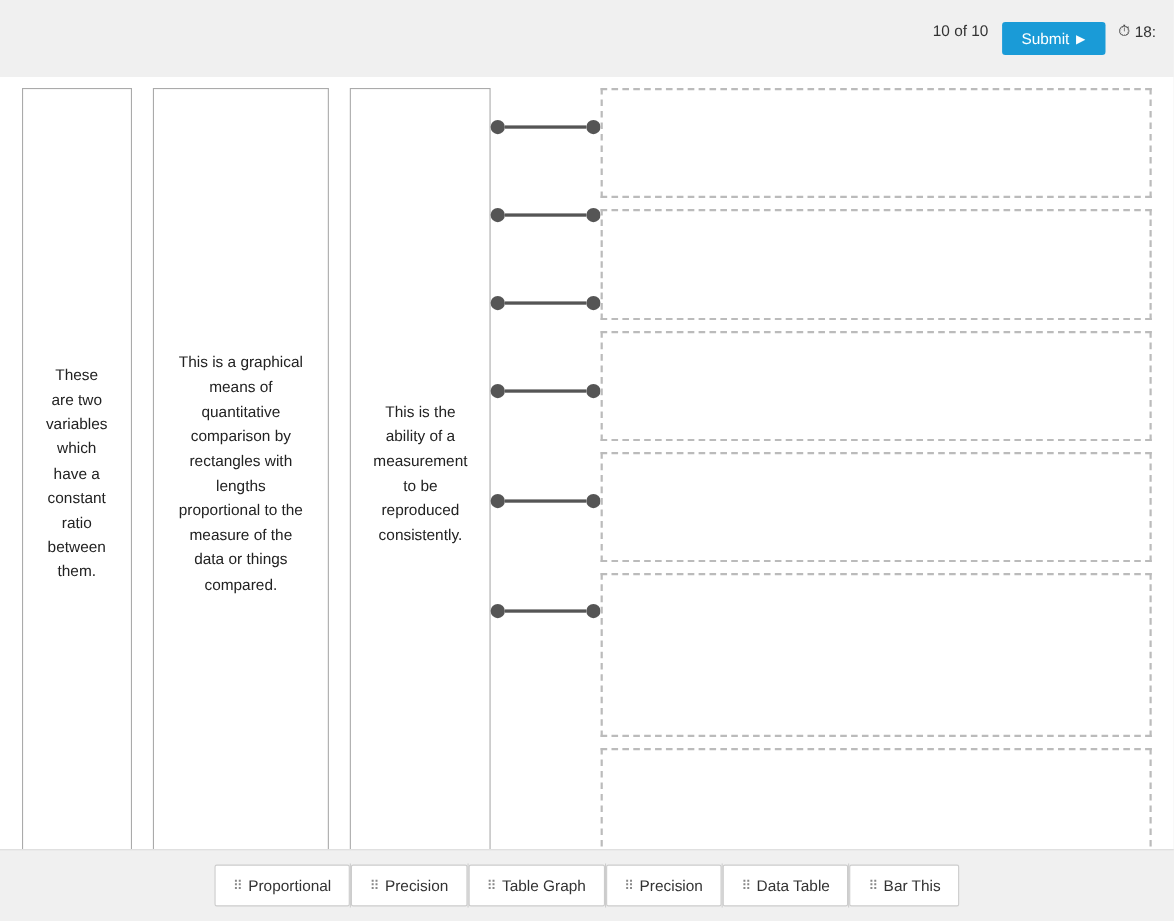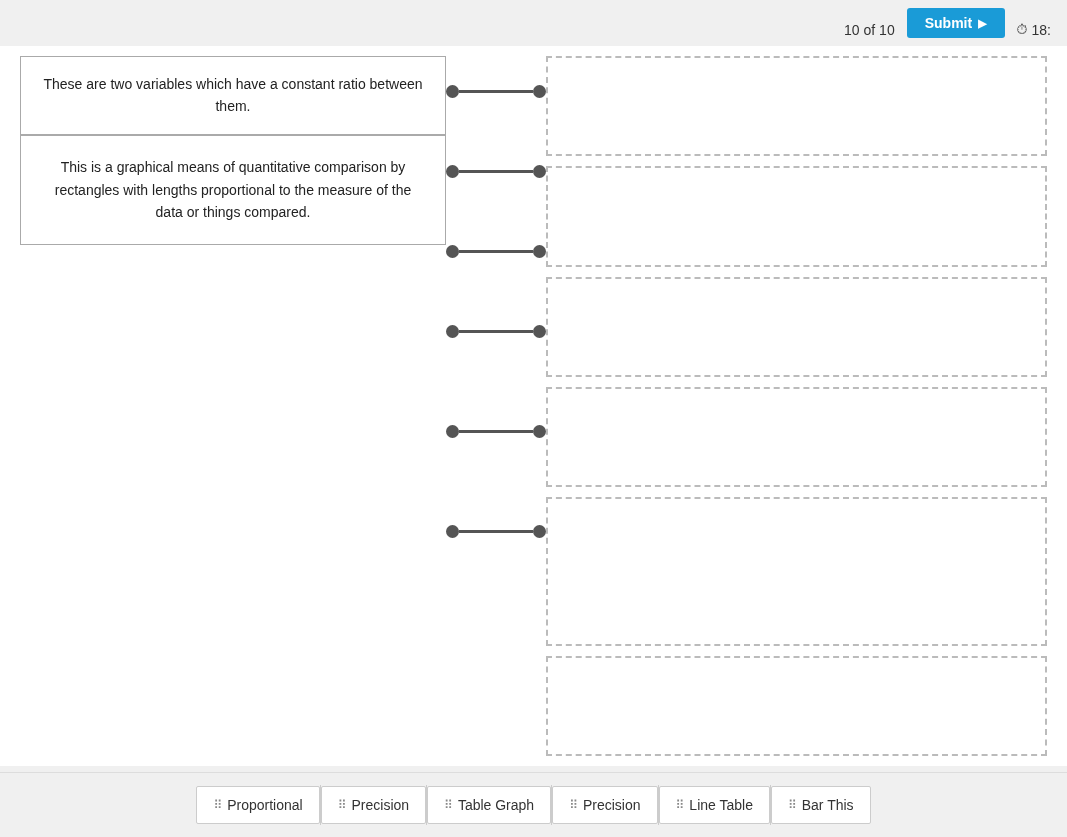--- a/index.html
+++ b/index.html
@@ -8,36 +8,36 @@
       background: #f0f0f0;
       width: 1067px;
       min-height: 837px;
       overflow: hidden;
     }
 
     
     .header {
       display: flex;
       justify-content: flex-end;
-      align-items: flex-end;
-      padding: 8px 16px;
+      align-items: flex-start;
+      padding: 20px 16px;
       background: #f0f0f0;
       gap: 12px;
     }
     .progress-text {
       font-size: 14px;
       color: #333;
     }
     .submit-btn {
       background: #1a9bd7;
       color: white;
       border: none;
       padding: 7px 18px;
       font-size: 14px;
-      font-weight: bold;
+      font-weight: normal;
       cursor: pointer;
       border-radius: 3px;
       display: flex;
       align-items: center;
       gap: 6px;
     }
     .submit-btn::after {
       content: '▶';
       font-size: 11px;
     }
@@ -100,22 +100,22 @@
       flex-direction: row;
       align-items: stretch;
       padding: 10px 20px 10px 20px;
       background: white;
       gap: 0;
       min-height: 720px;
     }
 
     .left-defs {
       display: flex;
-      flex-direction: column;
-      gap: 0;
+      flex-direction: row;
+      gap: 19px;
       width: 426px;
     }
 
     .def-item {
       border: 1.5px solid #aaa;
       background: white;
       padding: 16px 20px;
       text-align: center;
       font-size: 14px;
       color: #222;
@@ -181,20 +181,21 @@
     <span class="timer-icon">⏱</span>
     <span>18:</span>
   </span>
 </div>
 
 <div class="match-wrapper">
 
   <div class="left-defs">
     <div class="def-item">These are two variables which have a constant ratio between them.</div>
     <div class="def-item" style="min-height:110px;">This is a graphical means of quantitative comparison by rectangles with lengths proportional to the measure of the data or things compared.</div>
+    <div class="def-item">This is the ability of a measurement to be reproduced consistently.</div>
   </div>
 
   <div class="connectors">
     <div class="conn-row">
       <div class="conn-dot"></div>
       <div class="conn-bar"></div>
       <div class="conn-dot"></div>
     </div>
     <div class="conn-row">
       <div class="conn-dot"></div>
@@ -250,20 +251,20 @@
     <span>Table Graph</span>
   </div>
   <div class="separator"></div>
   <div class="answer-chip">
     <span class="drag-icon">⠿</span>
     <span>Precision</span>
   </div>
   <div class="separator"></div>
   <div class="answer-chip">
     <span class="drag-icon">⠿</span>
-    <span>Line Table</span>
+    <span>Data Table</span>
   </div>
   <div class="separator"></div>
   <div class="answer-chip">
     <span class="drag-icon">⠿</span>
     <span>Bar This</span>
   </div>
 </div>
 
 </body></html>

